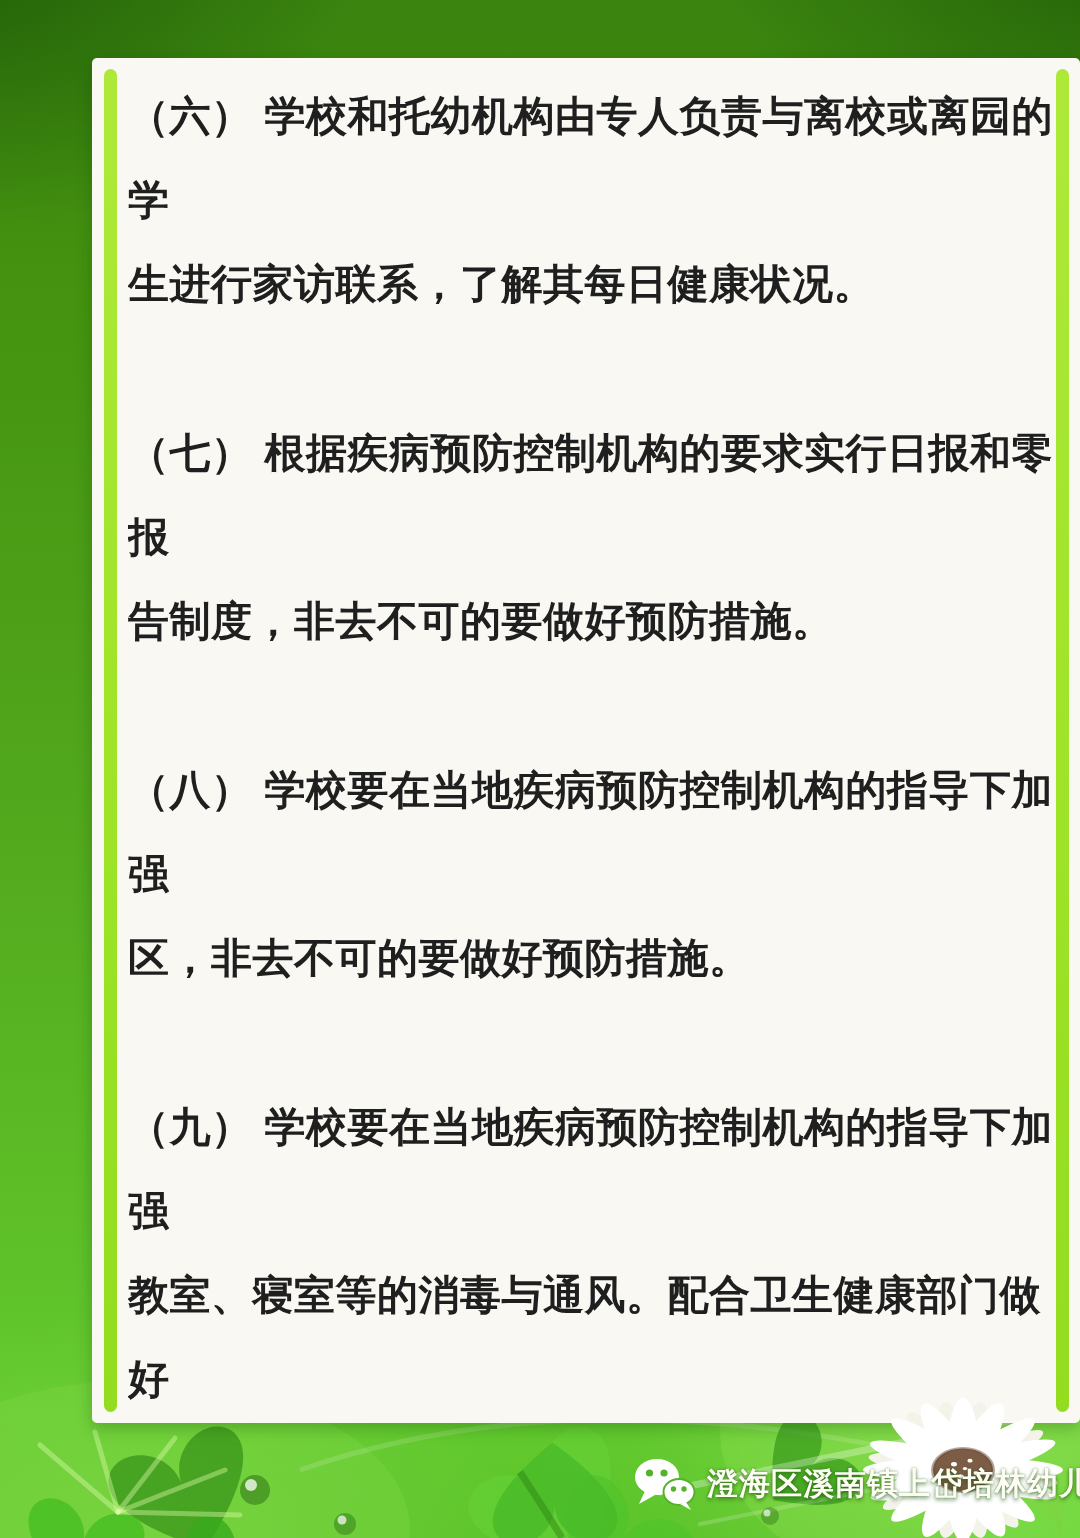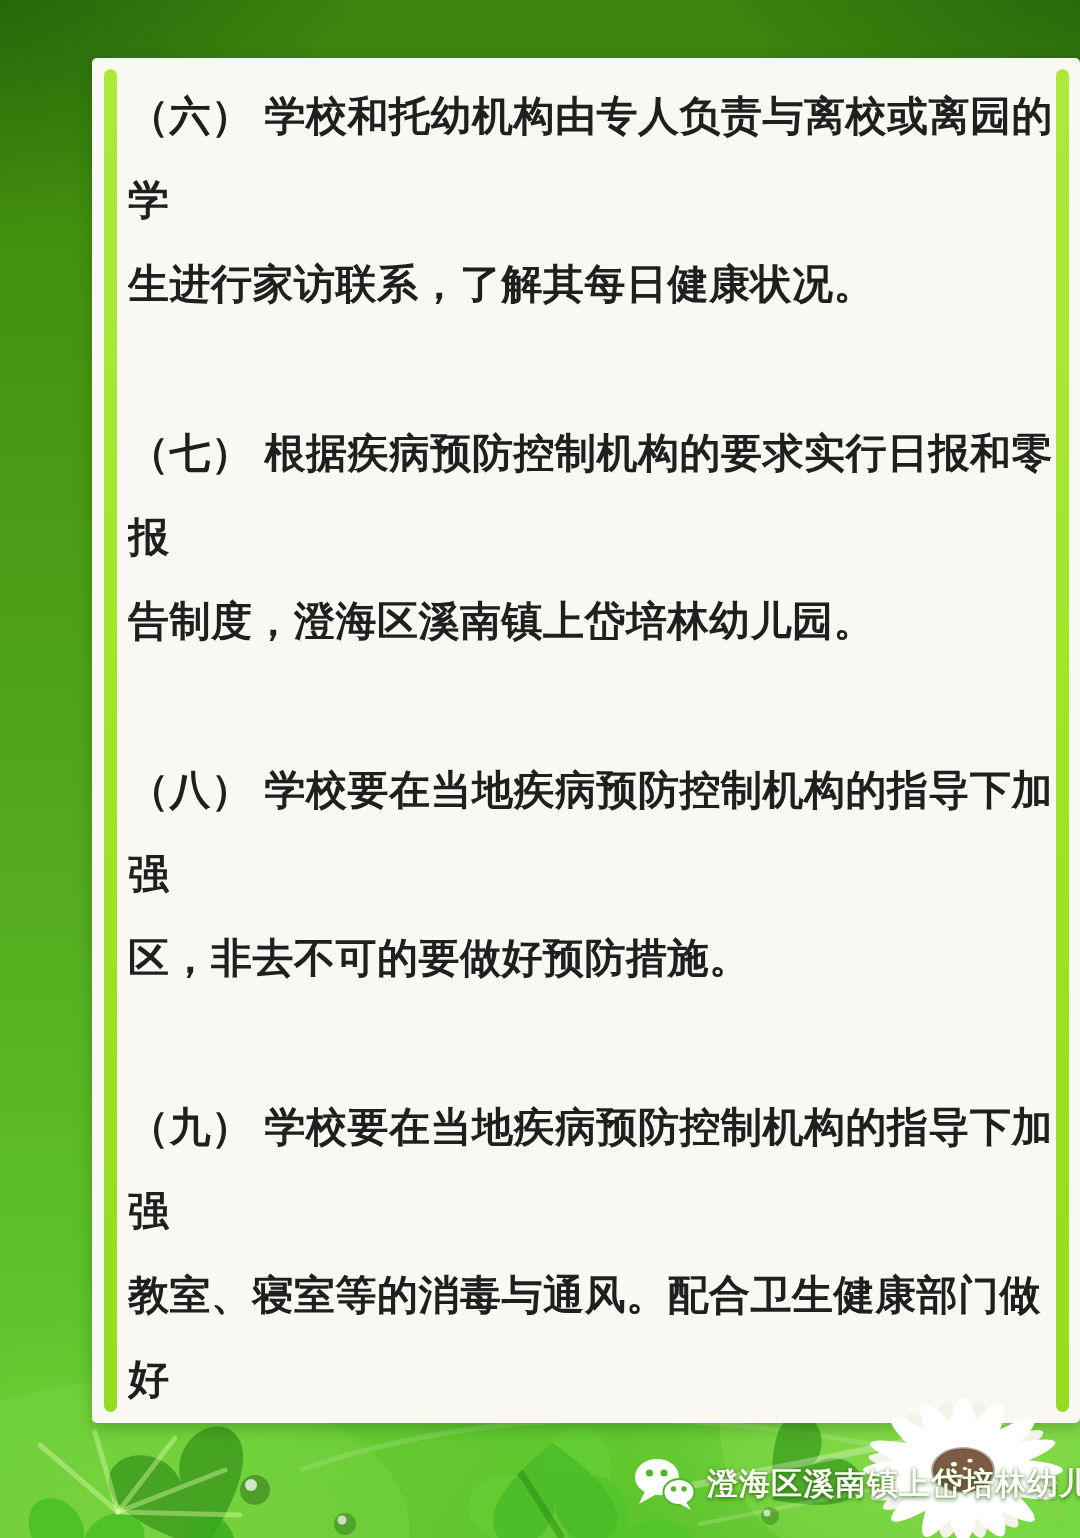--- a/index.html
+++ b/index.html
@@ -131,21 +131,21 @@
     </g>
   </svg>
 
   <div class="card">
     <div class="accent-bar accent-left"></div>
     <div class="accent-bar accent-right"></div>
     <div class="text-area">
       <p class="para">（六） 学校和托幼机构由专人负责与离校或离园的学
 生进行家访联系，了解其每日健康状况。</p>
       <p class="para">（七） 根据疾病预防控制机构的要求实行日报和零报
-告制度，澄海区溪南镇上岱培林幼儿园。</p>
+告制度，非去不可的要做好预防措施。</p>
       <p class="para">（八） 学校要在当地疾病预防控制机构的指导下加强
 区，非去不可的要做好预防措施。</p>
       <p class="para">（九） 学校要在当地疾病预防控制机构的指导下加强
 教室、寝室等的消毒与通风。配合卫生健康部门做好
 疫情处理等工作。</p>
 
     </div>
   </div>
 
   <svg class="flower" width="260" height="182" viewBox="0 0 260 182" aria-hidden="true">

